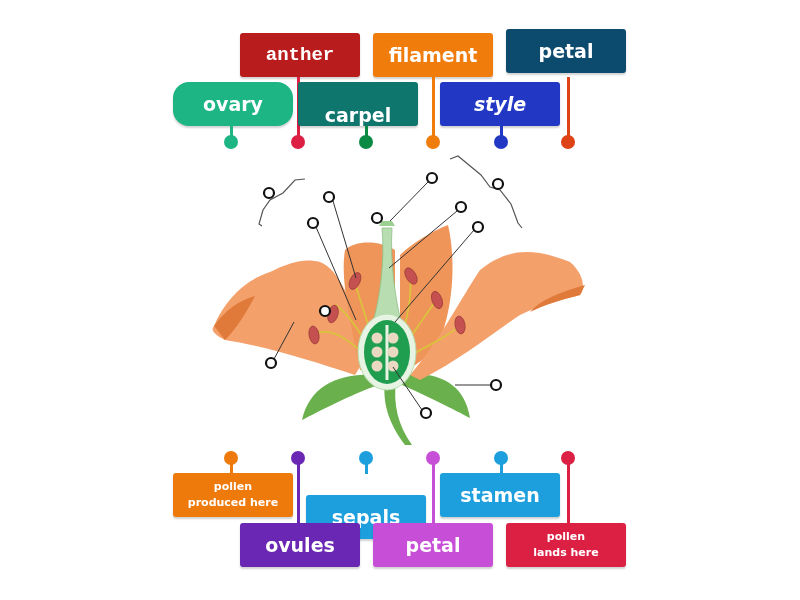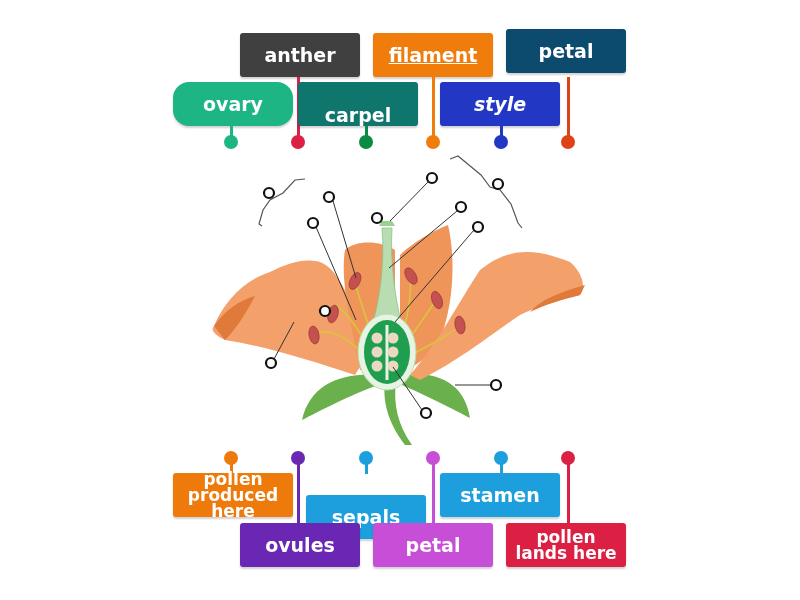--- a/index.html
+++ b/index.html
@@ -3,33 +3,33 @@
 <meta charset="utf-8">
 <style>
   html, body { margin:0; padding:0; }
   body { width:800px; height:600px; background:#ffffff; position:relative; overflow:hidden;
          font-family:"DejaVu Sans", sans-serif; }
   .label { position:absolute; width:120px; height:44px; border-radius:3px; color:#fff;
            display:flex; align-items:center; justify-content:center; text-align:center;
            font-weight:bold; box-shadow:0 2px 2px rgba(0,0,0,0.18); cursor:pointer; box-sizing:border-box; }
   .label span { display:block; }
   .big { font-size:19px; }
-  .small { font-size:17px; line-height:16px; }
+  .small { font-size:11px; line-height:16px; }
   .stem { position:absolute; width:3px; }
   .dot { position:absolute; width:14px; height:14px; border-radius:50%; }
   #diagram { position:absolute; left:200px; top:155px; }
 </style>
 </head>
 <body>
 
 <div id="labels-top">
-  <div class="label big" style="left:240px;top:33px;background:#404040;">
+  <div class="label big" style="left:240px;top:33px;background:#b91c1c;font-family:Liberation Mono, monospace;">
       <span>anther</span>
     </div>
-  <div class="label big" style="left:373px;top:33px;background:#f07c0b;text-decoration:underline;">
+  <div class="label big" style="left:373px;top:33px;background:#f07c0b;">
       <span>filament</span>
     </div>
   <div class="label big" style="left:506px;top:29px;background:#0c4a6e;">
       <span>petal</span>
     </div>
 
   <div class="stem" style="left:297px;top:77px;height:63px;background:#dc2043;"></div>
   <div class="stem" style="left:432px;top:77px;height:63px;background:#f07c0b;"></div>
   <div class="stem" style="left:567px;top:77px;height:63px;background:#dd4314;"></div>
 

